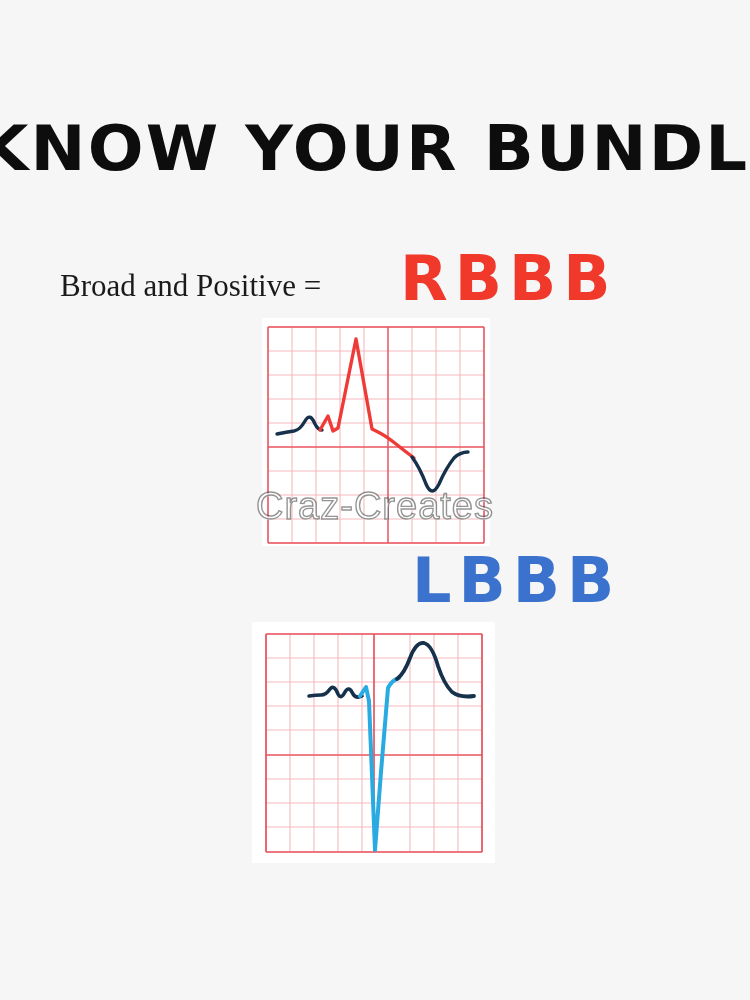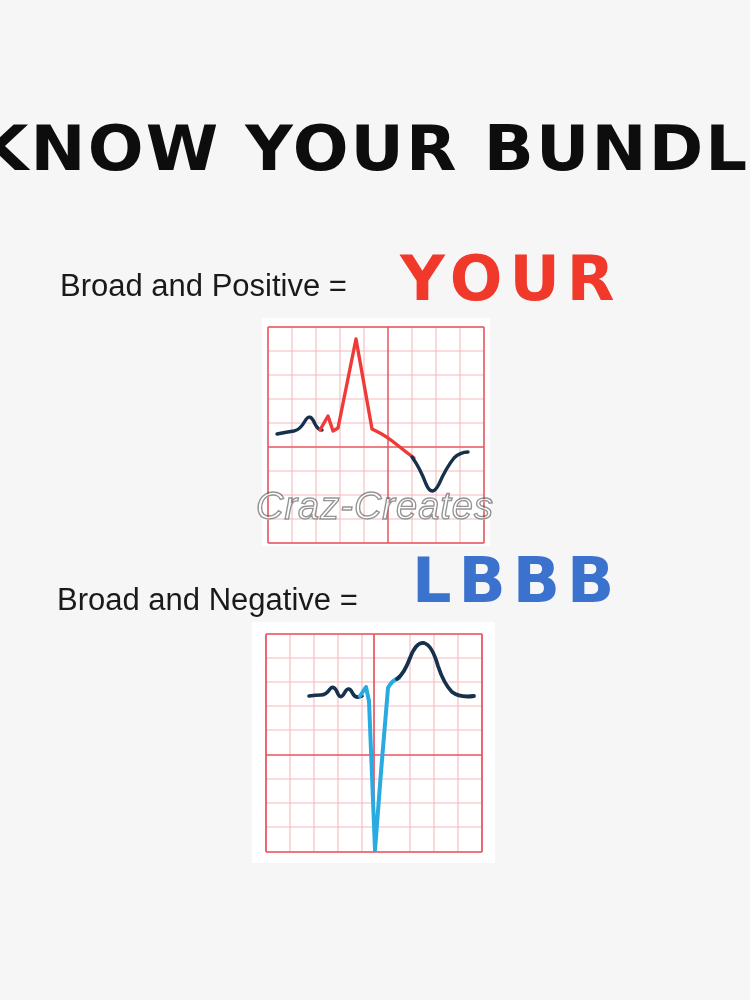--- a/index.html
+++ b/index.html
@@ -37,21 +37,21 @@
     color: #0d0d0d;
     line-height: 1;
     white-space: nowrap;
     transform: scaleX(1.06);
     transform-origin: center top;
   }
 
   
   .row-label {
     position: absolute;
-    font-family: Liberation Sans, sans-serif;
+    font-family: Liberation Serif, serif;
     font-weight: 400;
     font-size: 31px;
     color: #1a1a1a;
     white-space: nowrap;
     line-height: 1;
   }
   .row-label.rbbb { left: 60px; top: 270px; }
   .row-label.lbbb { left: 57px; top: 584px; }
 
   .acronym {
@@ -86,33 +86,32 @@
     font-family: "Liberation Sans", sans-serif;
     font-size: 38px;
     font-weight: 400;
     letter-spacing: 1px;
     color: rgba(255,255,255,0.0);
     -webkit-text-stroke: 1.4px rgba(60,60,60,0.55);
     text-shadow: 0 1px 0 rgba(255,255,255,0.85);
     pointer-events: none;
     white-space: nowrap;
     line-height: 1;
-    font-style: italic;
   }
 </style>
 </head>
 <body>
 
 <div class="poster">
 
   <div class="title">KNOW YOUR BUNDLES</div>
 
   <div class="row-label rbbb">Broad and Positive =</div>
 
-  <div class="acronym rbbb">YOUR</div>
+  <div class="acronym rbbb">RBBB</div>
 
   <div class="ecg-panel top">
     <svg viewBox="0 0 228 228" xmlns="http://www.w3.org/2000/svg">
       <rect x="0" y="0" width="228" height="228" fill="#ffffff"></rect>
       <g stroke="#f6b9bd" stroke-width="1.1">
         <line x1="6" y1="9" x2="6" y2="225"></line>
         <line x1="30" y1="9" x2="30" y2="225"></line>
         <line x1="54" y1="9" x2="54" y2="225"></line>
         <line x1="78" y1="9" x2="78" y2="225"></line>
         <line x1="102" y1="9" x2="102" y2="225"></line>
@@ -140,21 +139,20 @@
       </g>
 
       <path d="M 15 116 Q 25 114 32 113 Q 38 112 43 103 Q 48 94 53 106 Q 56 112 60 112" fill="none" stroke="#16314c" stroke-width="3.4" stroke-linecap="round" stroke-linejoin="round"></path>
 
       <path d="M 58 112 L 66 98 L 71 113 L 76 110 L 94 21 L 110 111 L 116 114 Q 124 118 134 126 Q 144 134 152 140" fill="none" stroke="#ee3b38" stroke-width="3.4" stroke-linecap="round" stroke-linejoin="round"></path>
 
       <path d="M 150 139 Q 158 150 164 166 Q 170 180 177 166 Q 184 150 192 140 Q 198 134 206 134" fill="none" stroke="#16314c" stroke-width="3.4" stroke-linecap="round" stroke-linejoin="round"></path>
     </svg>
   </div>
 
-  <div class="row-label lbbb">Broad and Negative =</div>
 
   <div class="acronym lbbb">LBBB</div>
 
   <div class="ecg-panel bottom">
     <svg viewBox="0 0 243 241" xmlns="http://www.w3.org/2000/svg">
       <rect x="0" y="0" width="243" height="241" fill="#ffffff"></rect>
       <g stroke="#f6b9bd" stroke-width="1.1">
         <line x1="14" y1="12" x2="14" y2="230"></line>
         <line x1="38" y1="12" x2="38" y2="230"></line>
         <line x1="62" y1="12" x2="62" y2="230"></line>

